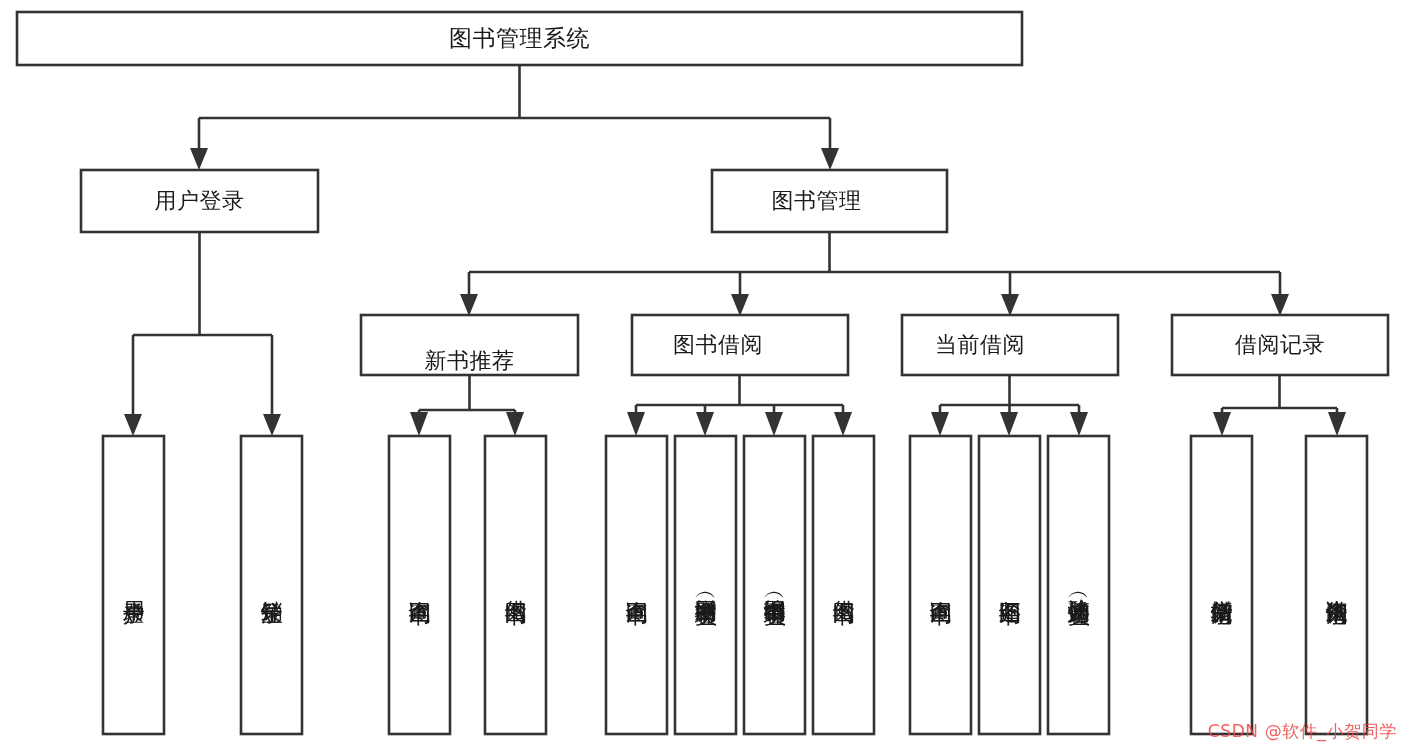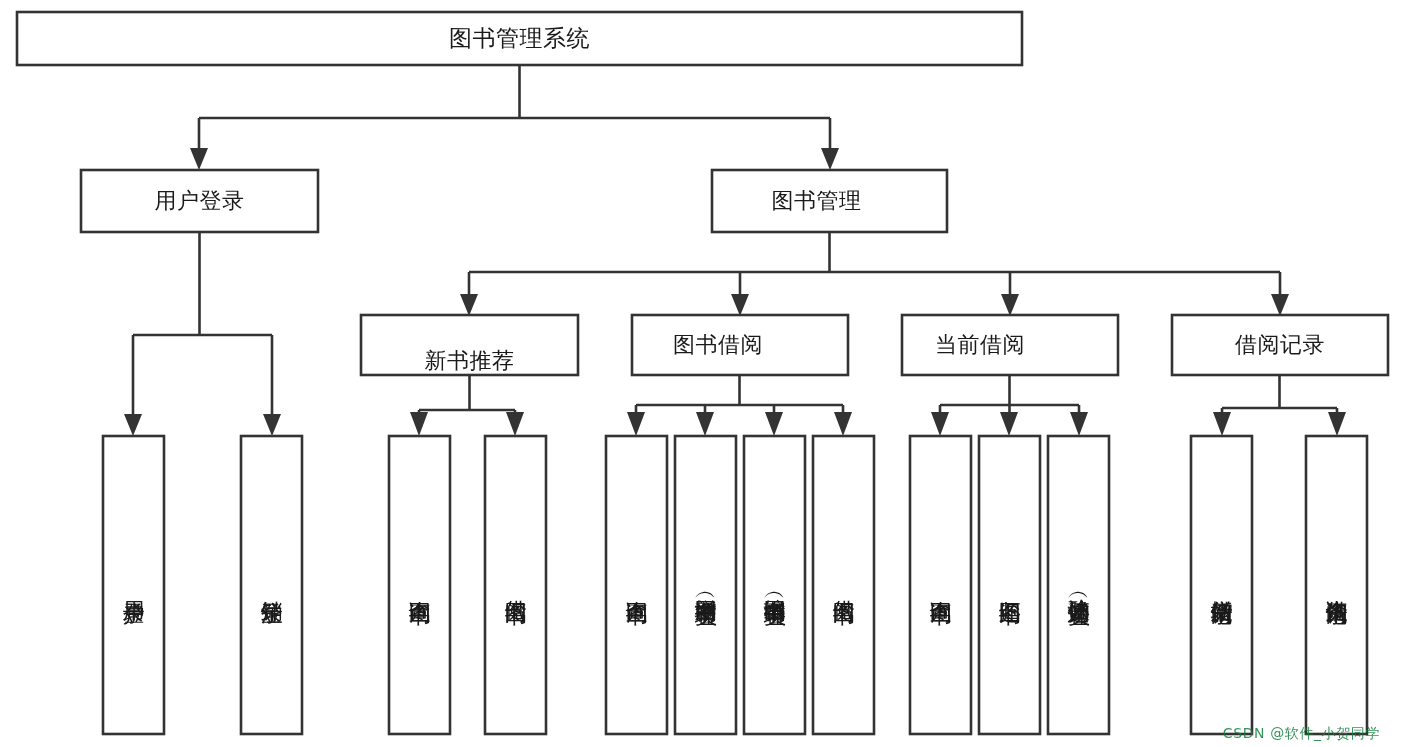--- a/index.html
+++ b/index.html
@@ -66,24 +66,24 @@
     writing-mode: vertical-rl;
     text-orientation: upright;
     white-space: nowrap;
     pointer-events: none;
   }
   .title-label {
     font-size: 23px;
   }
   .watermark {
     position: absolute;
-    right: 25px;
+    right: 8px;
     bottom: 4px;
-    color: #15803d;
-    font-size: 14px;
+    color: #ef4444;
+    font-size: 17px;
     letter-spacing: 0.6px;
     white-space: nowrap;
     opacity: 0.85;
     pointer-events: none;
   }
 </style>
 </head>
 <body>
 
 <div id="diagram-root">

